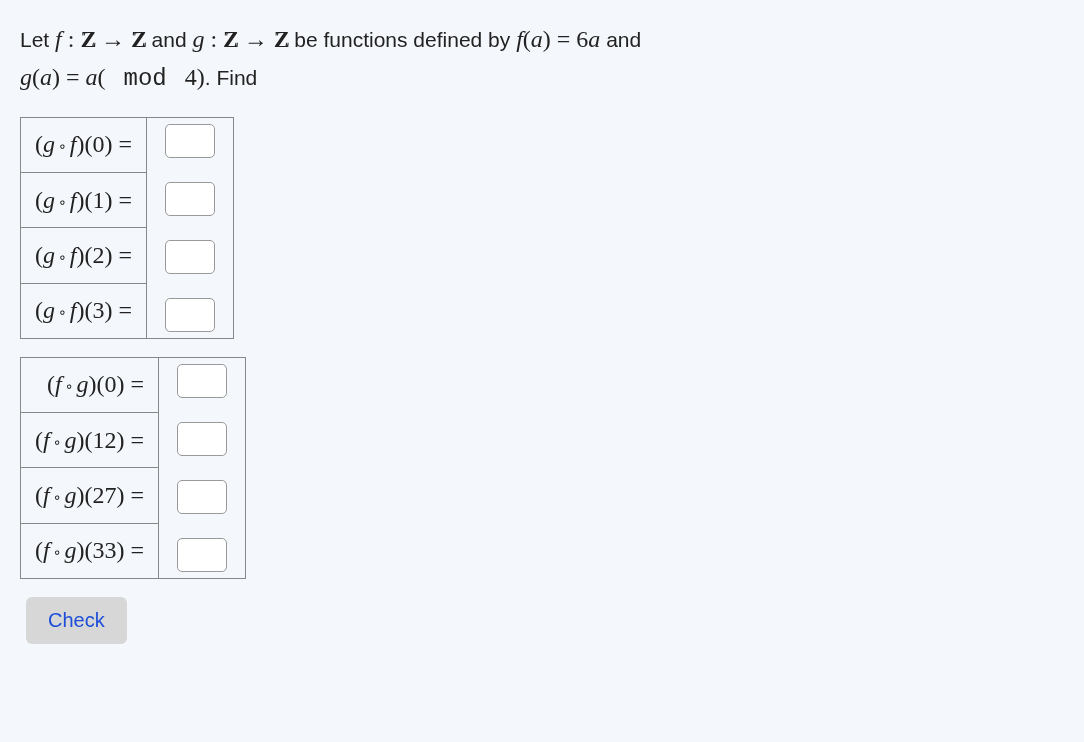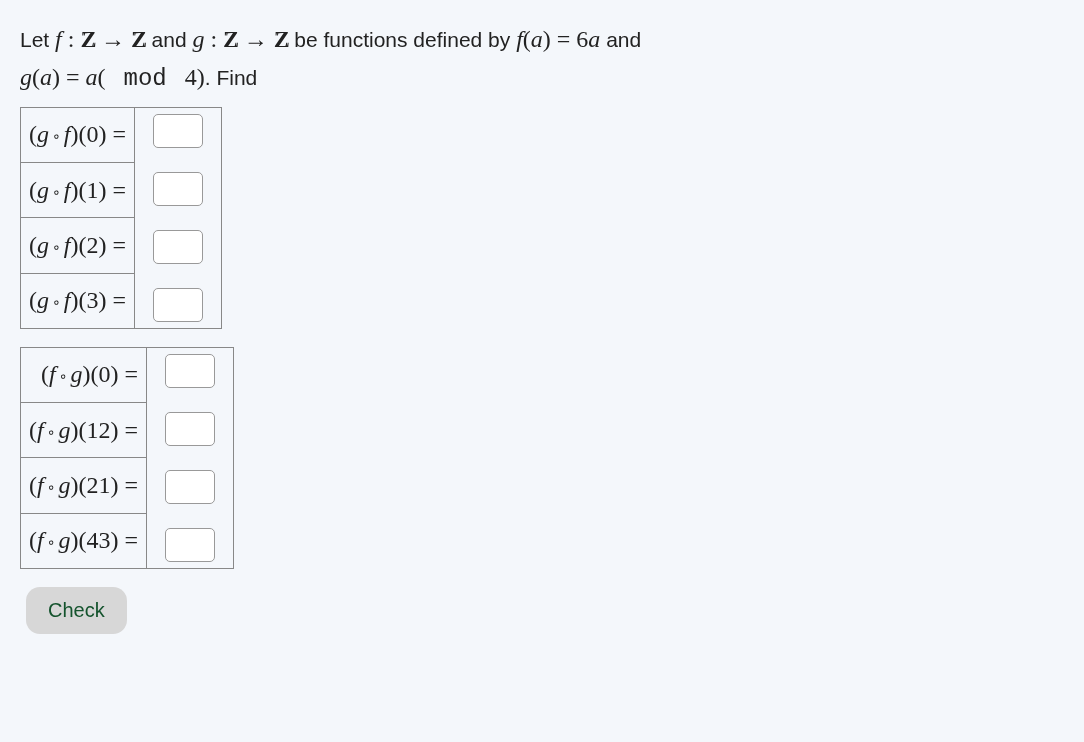--- a/index.html
+++ b/index.html
@@ -9,21 +9,21 @@
       margin: 0;
       padding: 20px 20px 20px 20px;
       background: #f4f7fb;
       font-family: Arial, Helvetica, sans-serif;
       font-size: 21px;
       color: #222;
       width: 1084px;
     }
     .question-text {
       line-height: 1.6;
-      margin-bottom: 8px;
+      margin-bottom: 18px;
     }
     .math-it {
       font-family: 'Times New Roman', Times, serif;
       font-style: italic;
       font-size: 24px;
     }
     .math-rm {
       font-family: 'Times New Roman', Times, serif;
       font-style: normal;
       font-size: 24px;
@@ -45,21 +45,21 @@
       position: absolute;
       left: 1.5px;
       top: 0;
     }
     table.answer-table {
       border-collapse: collapse;
       margin-bottom: 18px;
     }
     table.answer-table td {
       border: 1px solid #888;
-      padding: 6px 8px;
+      padding: 6px 14px;
       vertical-align: middle;
     }
     table.answer-table td.label-cell {
       text-align: right;
       white-space: nowrap;
     }
     table.answer-table td.input-cell {
       text-align: center;
       padding: 6px 18px;
     }
@@ -68,24 +68,24 @@
       height: 34px;
       border: 1px solid #999;
       border-radius: 5px;
       background: #fff;
       font-size: 18px;
       text-align: center;
     }
     .check-btn {
       background: #d7d7d7;
       border: none;
-      border-radius: 14px;
+      border-radius: 6px;
       padding: 12px 22px;
       font-size: 20px;
-      color: #14532d;
+      color: #1d4ed8;
       cursor: pointer;
       margin-left: 6px;
     }
     .compose {
       font-size: 14px;
       vertical-align: middle;
       padding: 0 3px;
     }
   </style>
 </head>
@@ -142,26 +142,26 @@
       <input class="answer-input" type="text" style="">
     </td>
   </tr>
   <tr>
     <td class="label-cell">
       <span class="math-rm">(</span><span class="math-it">f</span><span class="math-rm compose">∘</span><span class="math-it">g</span><span class="math-rm">)</span><span class="math-rm">(</span><span class="math-rm">12</span><span class="math-rm">)</span><span class="math-rm"> =</span>
     </td>
   </tr>
   <tr>
     <td class="label-cell">
-      <span class="math-rm">(</span><span class="math-it">f</span><span class="math-rm compose">∘</span><span class="math-it">g</span><span class="math-rm">)</span><span class="math-rm">(</span><span class="math-rm">21</span><span class="math-rm">)</span><span class="math-rm"> =</span>
+      <span class="math-rm">(</span><span class="math-it">f</span><span class="math-rm compose">∘</span><span class="math-it">g</span><span class="math-rm">)</span><span class="math-rm">(</span><span class="math-rm">27</span><span class="math-rm">)</span><span class="math-rm"> =</span>
     </td>
   </tr>
   <tr>
     <td class="label-cell">
-      <span class="math-rm">(</span><span class="math-it">f</span><span class="math-rm compose">∘</span><span class="math-it">g</span><span class="math-rm">)</span><span class="math-rm">(</span><span class="math-rm">43</span><span class="math-rm">)</span><span class="math-rm"> =</span>
+      <span class="math-rm">(</span><span class="math-it">f</span><span class="math-rm compose">∘</span><span class="math-it">g</span><span class="math-rm">)</span><span class="math-rm">(</span><span class="math-rm">33</span><span class="math-rm">)</span><span class="math-rm"> =</span>
     </td>
   </tr>
 </tbody>
   </table>
 
 <button class="check-btn">Check</button>
 
 
 
 

